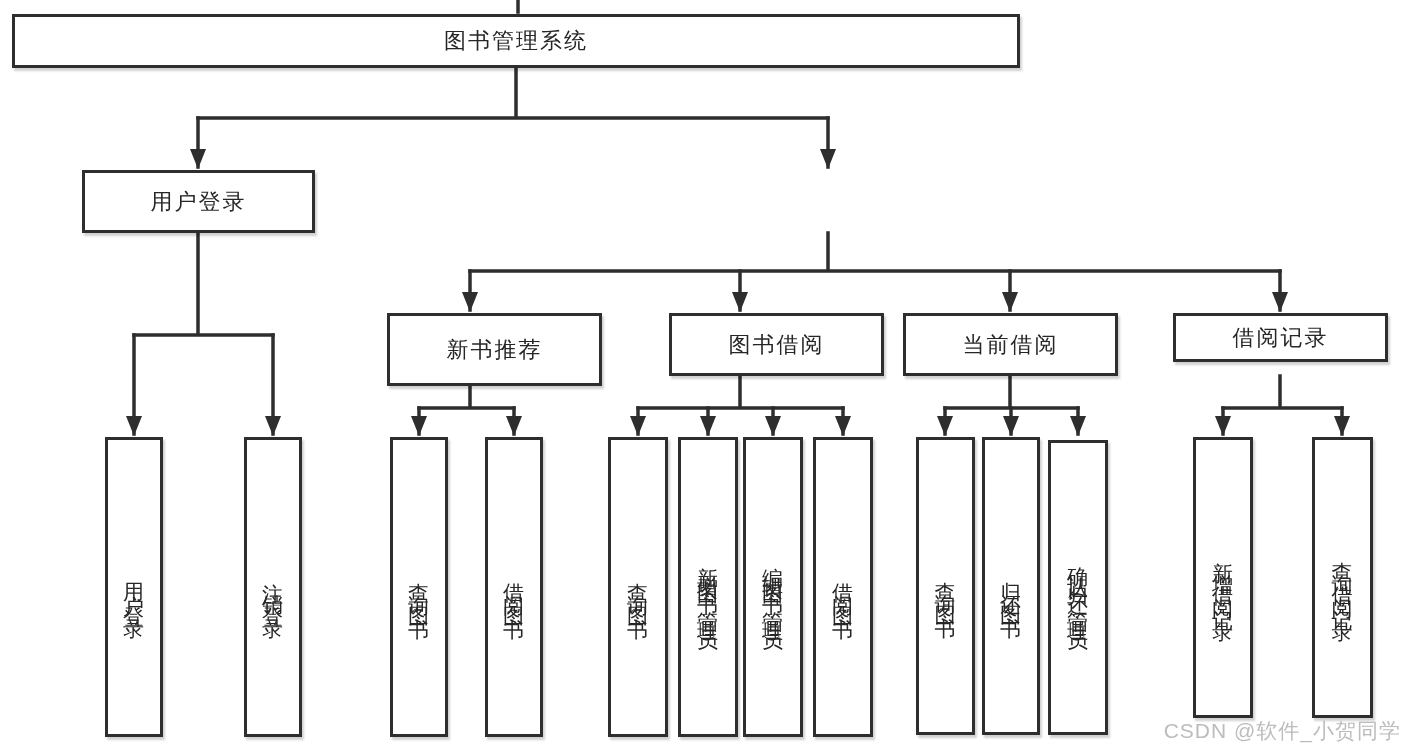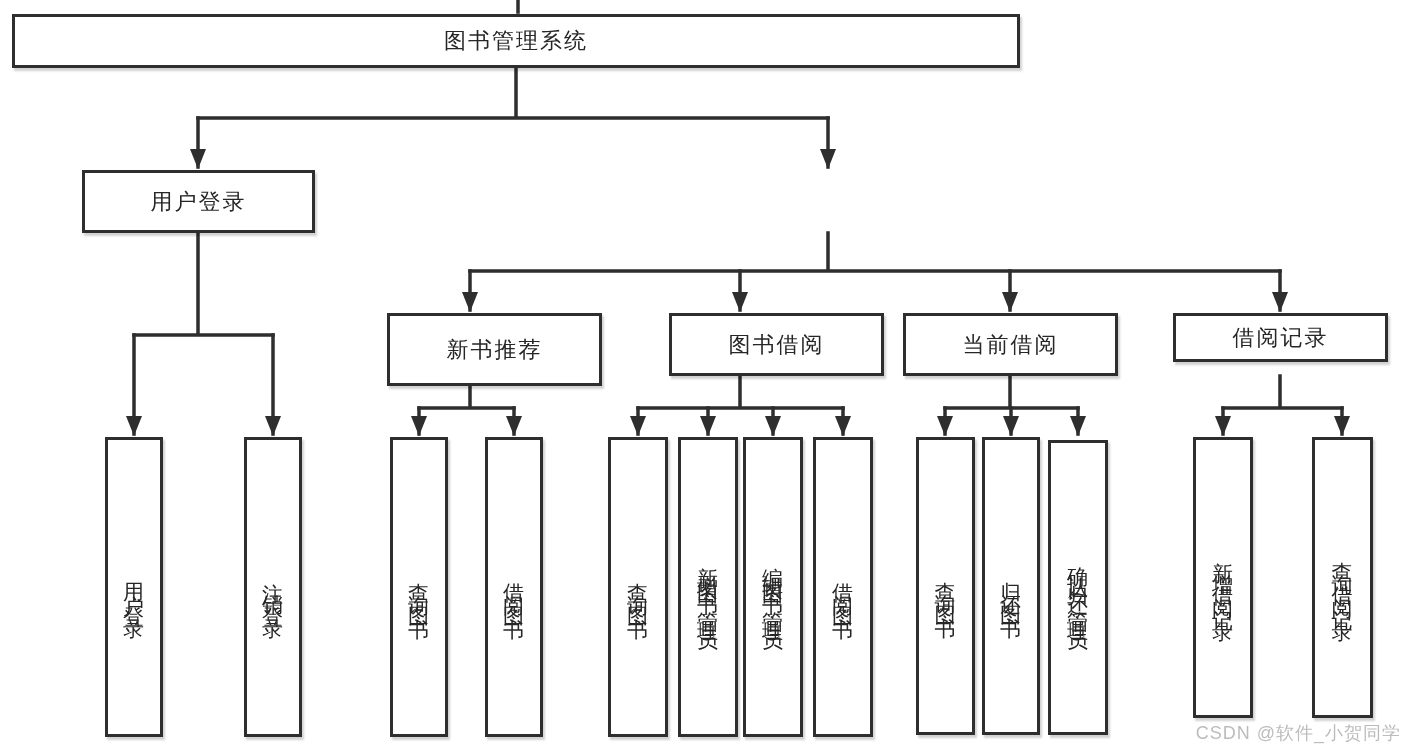--- a/index.html
+++ b/index.html
@@ -38,21 +38,21 @@
     font-size: 21px;
     letter-spacing: 12px;
     line-height: 1;
     padding-top: 6px;
   }
   .vnode.long { letter-spacing: 9px; }
   #watermark {
     position: absolute;
     right: 4px;
     bottom: 2px;
-    font-size: 18px;
+    font-size: 21px;
     color: #bcbcbc;
     letter-spacing: 1px;
     z-index: 3;
     white-space: nowrap;
     text-align: right;
   }
 </style>
 </head>
 <body>
 

